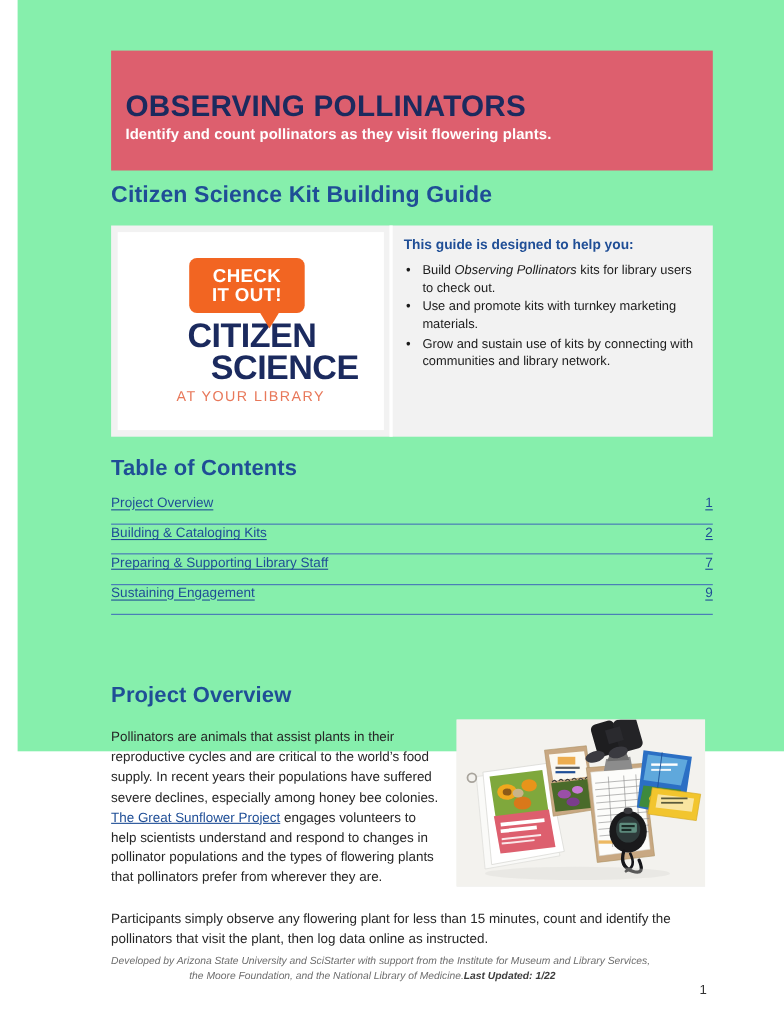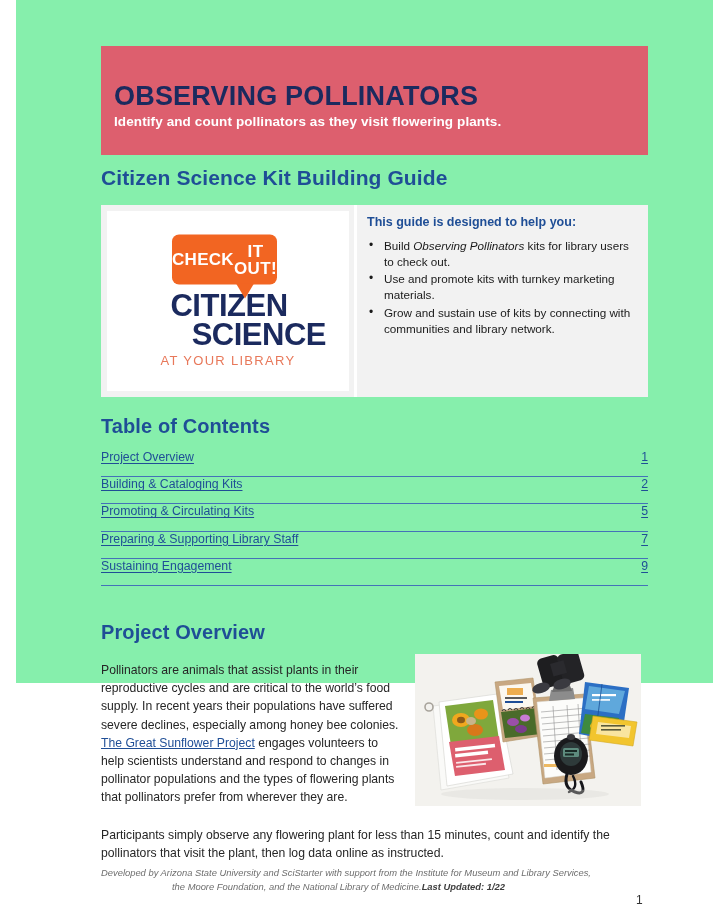--- a/index.html
+++ b/index.html
@@ -136,21 +136,21 @@
     margin-bottom: 2px;
   }
   .bubble {
     position: absolute;
     left: 0; top: 0;
     width: 105px;
     height: 50px;
     background: #F26522;
     border-radius: 7px;
     display: flex;
-    flex-direction: row;
+    flex-direction: column;
     align-items: center;
     justify-content: center;
   }
   .bubble-tail {
     position: absolute;
     left: 64px;
     top: 49px;
     width: 0; height: 0;
     border-left: 9px solid transparent;
     border-right: 9px solid transparent;
@@ -336,24 +336,20 @@
   <div class="toc" id="toc-list">
       <div class="toc-row">
         <span class="toc-label">Project Overview</span>
         <span class="toc-page">1</span>
       </div>
       <div class="toc-row">
         <span class="toc-label">Building &amp; Cataloging Kits</span>
         <span class="toc-page">2</span>
       </div>
       <div class="toc-row">
-        <span class="toc-label">Promoting &amp; Circulating Kits</span>
-        <span class="toc-page">5</span>
-      </div>
-      <div class="toc-row">
         <span class="toc-label">Preparing &amp; Supporting Library Staff</span>
         <span class="toc-page">7</span>
       </div>
       <div class="toc-row">
         <span class="toc-label">Sustaining Engagement</span>
         <span class="toc-page">9</span>
       </div>
     </div>
 
   <div class="h2 h2-overview">Project Overview</div>

